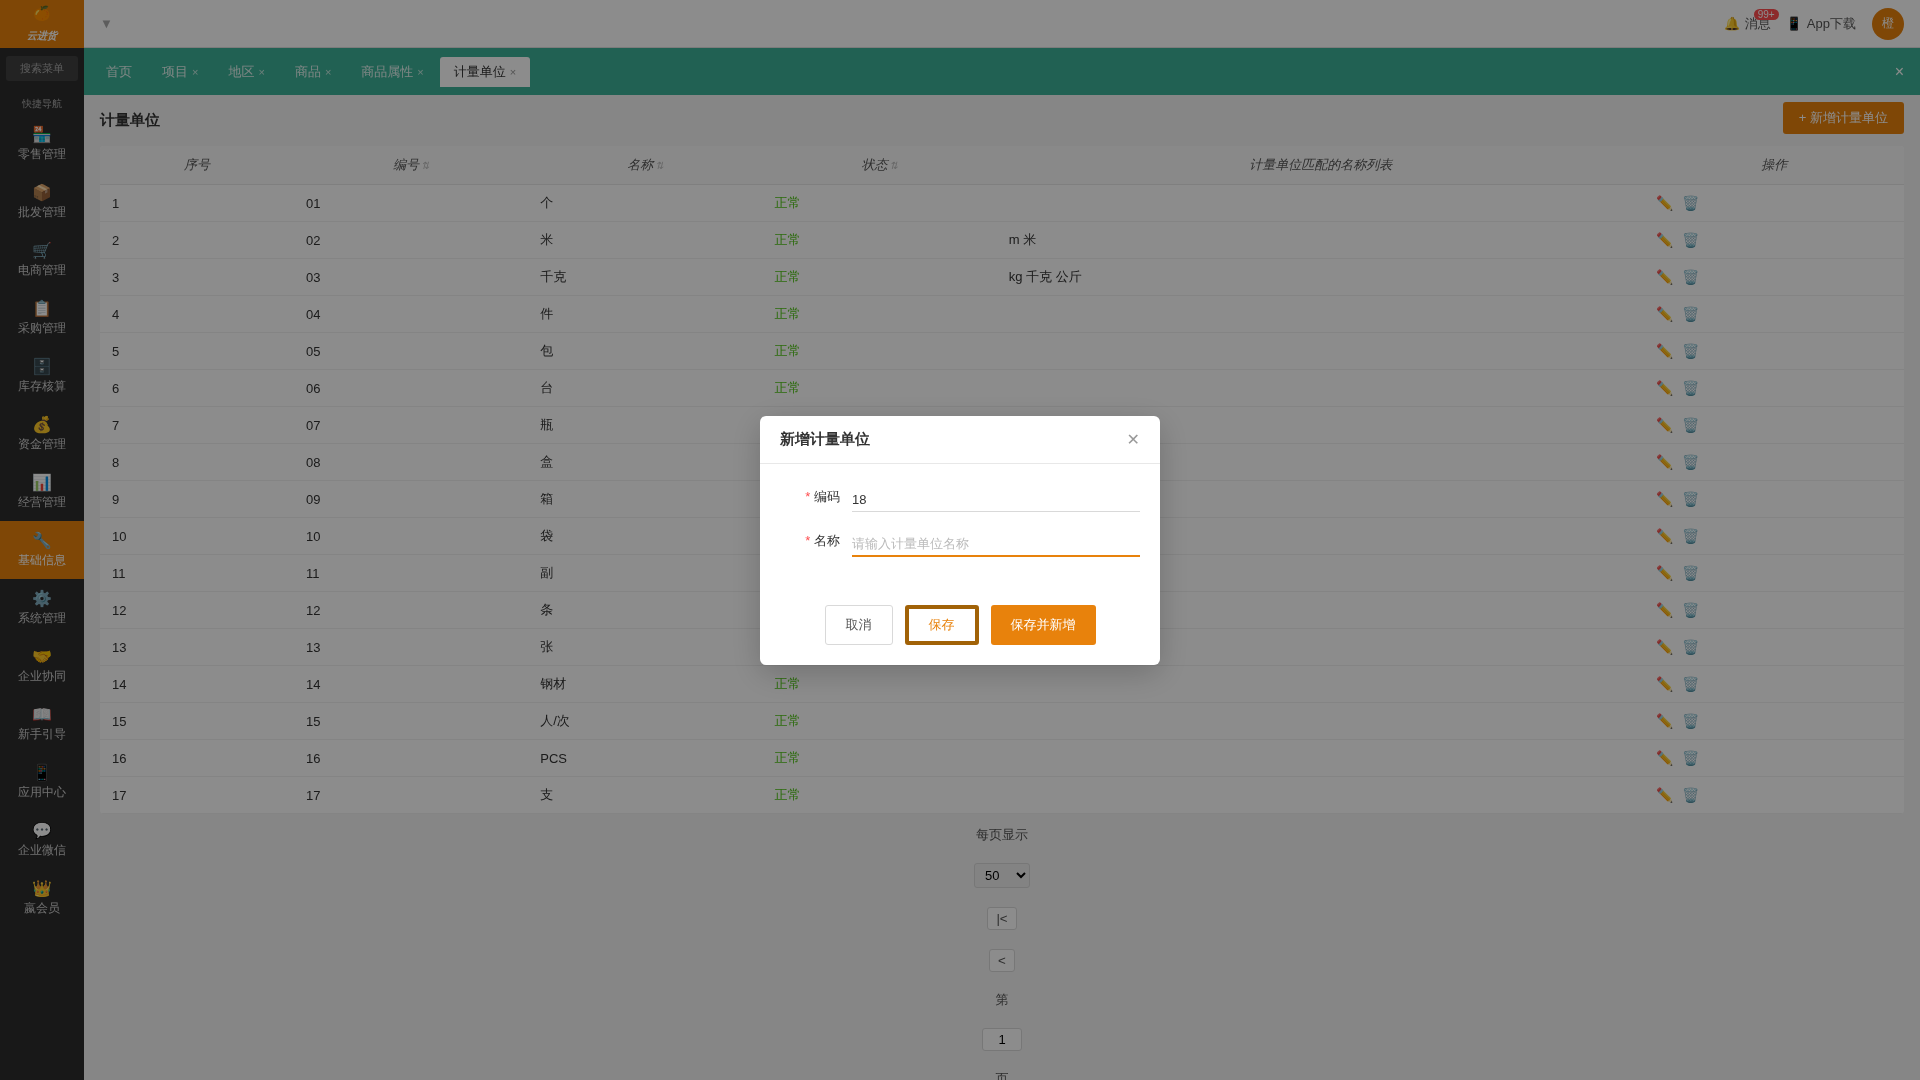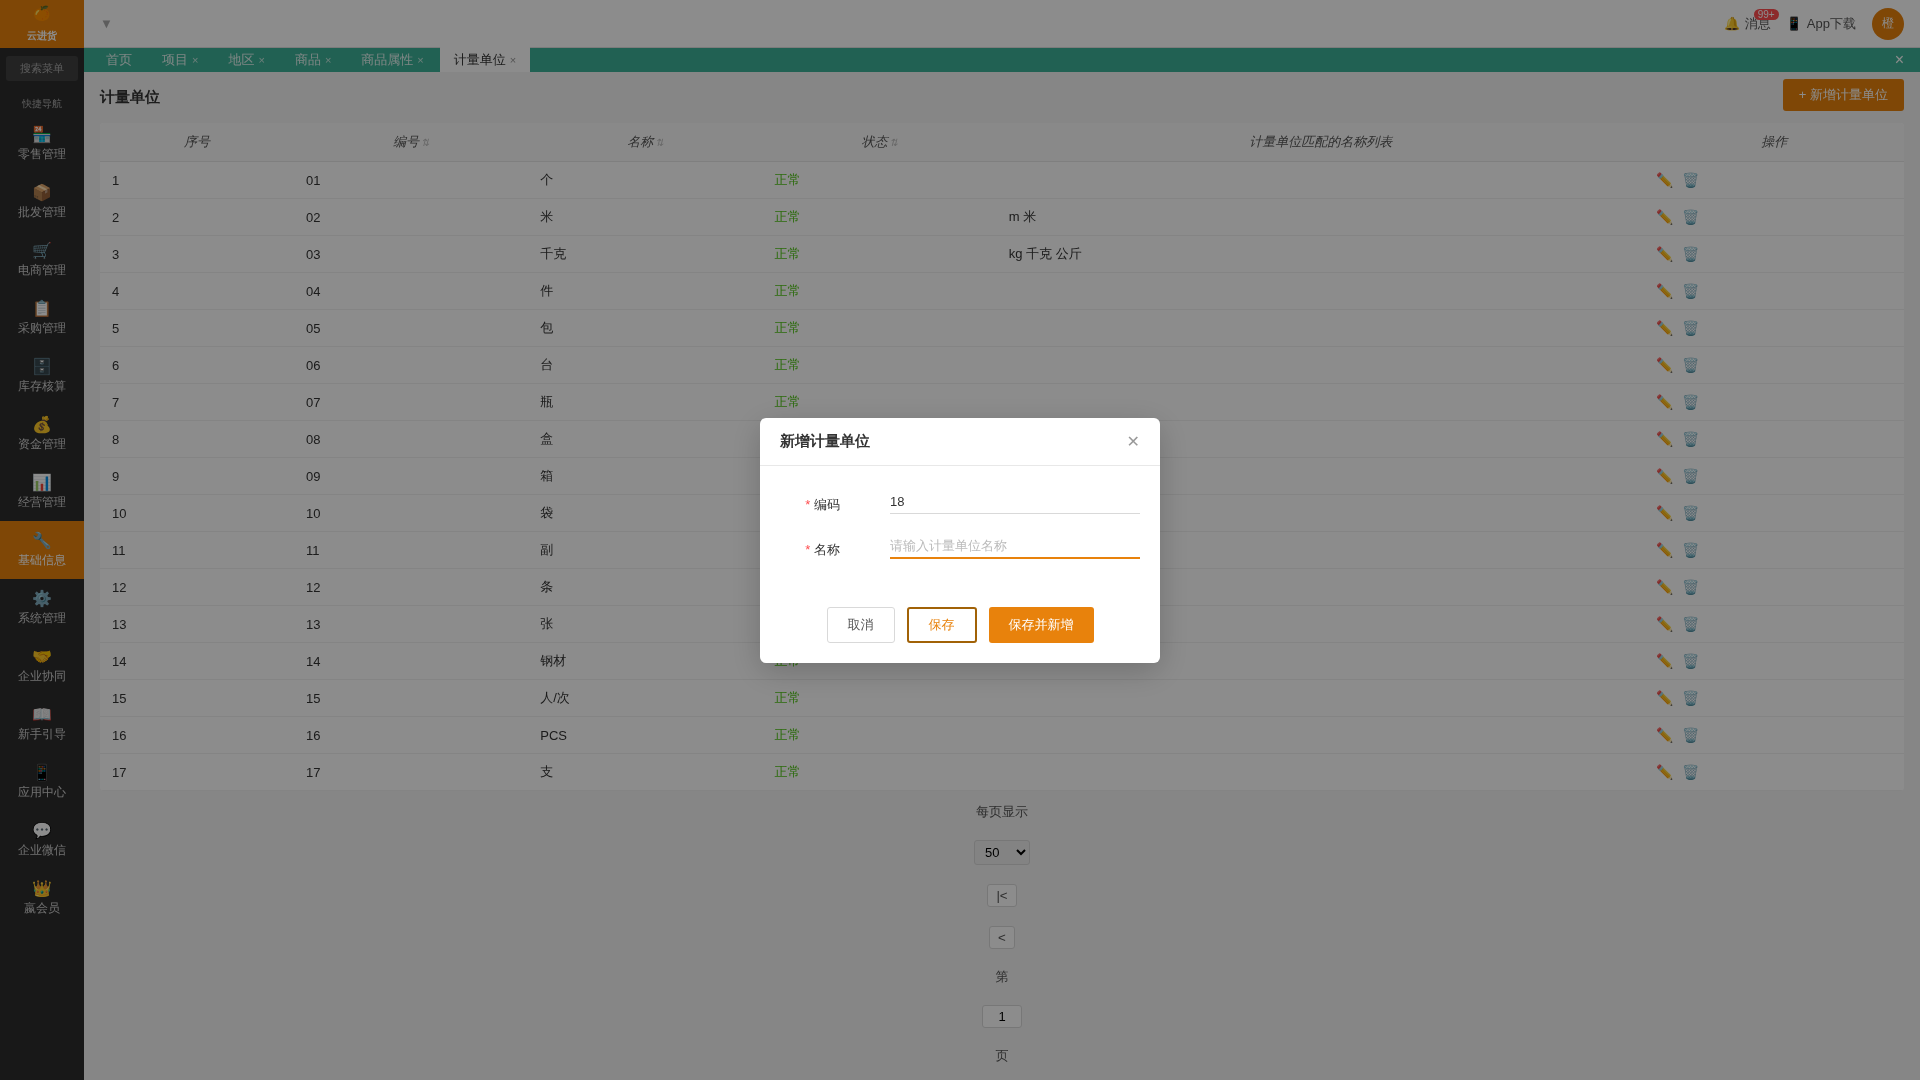--- a/index.html
+++ b/index.html
@@ -2,42 +2,42 @@
 <html><head>
   <meta charset="utf-8">
   <style>
     * { box-sizing: border-box; margin: 0; padding: 0; }
     body { font-family: 'Microsoft YaHei', '微软雅黑', sans-serif; font-size: 13px; background: #f0f0f0; display: flex; height: 1080px; width: 1920px; overflow: hidden; }
 
     
     .sidebar { width: 84px; background: #2d2d2d; color: #ccc; display: flex; flex-direction: column; flex-shrink: 0; }
     .sidebar-logo { background: #e8820c; height: 48px; display: flex; align-items: center; justify-content: center; color: white; font-size: 14px; font-weight: bold; }
     .sidebar-logo-inner { display: flex; flex-direction: column; align-items: center; }
-    .sidebar-logo-text { font-size: 10px; margin-top: 8px; }
+    .sidebar-logo-text { font-size: 10px; margin-top: 8px; font-style: italic; }
     .sidebar-search { padding: 8px 6px; }
     .sidebar-search-btn { width: 100%; background: #404040; border: none; color: #aaa; padding: 5px 4px; border-radius: 3px; cursor: pointer; font-size: 11px; text-align: center; }
     .sidebar-nav-label { padding: 8px 6px 4px; color: #aaa; font-size: 10px; text-align: center; }
     .sidebar-item { padding: 10px 6px; text-align: center; cursor: pointer; color: #ccc; font-size: 12px; position: relative; }
     .sidebar-item.active { background: #e8820c; color: white; }
     .sidebar-item-icon { font-size: 16px; margin-bottom: 2px; }
 
     
     .main { flex: 1; display: flex; flex-direction: column; overflow: hidden; }
 
     
     .top-header { height: 48px; background: #fff; display: flex; align-items: center; justify-content: space-between; padding: 0 16px; border-bottom: 1px solid #e0e0e0; flex-shrink: 0; }
     .top-header-left { display: flex; align-items: center; gap: 8px; }
     .top-header-right { display: flex; align-items: center; gap: 16px; }
     .notification-btn { position: relative; cursor: pointer; display: flex; align-items: center; gap: 4px; color: #555; }
     .badge { position: absolute; top: -6px; right: -8px; background: #ff4d4f; color: white; border-radius: 8px; font-size: 10px; padding: 0 4px; min-width: 16px; text-align: center; }
     .app-download { color: #555; cursor: pointer; display: flex; align-items: center; gap: 4px; }
     .user-avatar { width: 32px; height: 32px; border-radius: 50%; background: #e8820c; display: flex; align-items: center; justify-content: center; color: white; font-size: 12px; cursor: pointer; }
 
     
-    .tab-bar { height: 24px; background: #3db197; display: flex; align-items: center; padding: 0 8px; flex-shrink: 0; gap: 2px; }
+    .tab-bar { height: 47px; background: #3db197; display: flex; align-items: center; padding: 0 8px; flex-shrink: 0; gap: 2px; }
     .tab { display: flex; align-items: center; gap: 4px; padding: 6px 14px; border-radius: 3px 3px 0 0; cursor: pointer; color: rgba(255,255,255,0.85); font-size: 13px; background: transparent; }
     .tab.active { background: #fff; color: #333; }
     .tab-close { color: rgba(255,255,255,0.7); font-size: 11px; cursor: pointer; }
     .tab.active .tab-close { color: #999; }
     .tab-bar-close { margin-left: auto; color: white; cursor: pointer; font-size: 16px; padding: 4px 8px; }
 
     
     .content { flex: 1; background: #f5f5f5; padding: 16px; overflow: auto; position: relative; }
     .page-title { font-size: 15px; font-weight: bold; color: #333; margin-bottom: 16px; }
 
@@ -64,28 +64,28 @@
 
     
     .overlay { position: fixed; top: 0; left: 0; right: 0; bottom: 0; background: rgba(0,0,0,0.45); z-index: 1000; display: flex; align-items: center; justify-content: center; }
 
     
     .modal { background: #fff; border-radius: 6px; width: 400px; box-shadow: 0 8px 32px rgba(0,0,0,0.2); overflow: hidden; }
     .modal-header { padding: 14px 20px; border-bottom: 1px solid #e8e8e8; display: flex; align-items: center; justify-content: space-between; }
     .modal-title { font-size: 15px; font-weight: bold; color: #333; }
     .modal-close { cursor: pointer; color: #999; font-size: 16px; }
     .modal-body { padding: 24px 20px 16px; }
-    .form-row { display: flex; align-items: flex-end; margin-bottom: 20px; gap: 38px; }
+    .form-row { display: flex; align-items: flex-start; margin-bottom: 20px; }
     .form-label { width: 60px; text-align: right; color: #333; font-size: 13px; margin-right: 12px; flex-shrink: 0; }
     .form-input { flex: 1; border: none; border-bottom: 1px solid #d9d9d9; padding: 4px 0; font-size: 13px; outline: none; color: #333; }
     .form-input.active-border { border-bottom: 2px solid #e8820c; }
     .form-input::placeholder { color: #bbb; }
     .modal-footer { padding: 12px 20px 20px; display: flex; justify-content: center; gap: 12px; }
     .btn-cancel { border: 1px solid #d9d9d9; background: #fff; padding: 7px 20px; border-radius: 3px; cursor: pointer; font-size: 13px; color: #555; }
-    .btn-save { border: 2px solid #a16207; background: #fff; color: #e8820c; padding: 7px 20px; border-radius: 3px; cursor: pointer; font-size: 13px; }
+    .btn-save { border: 4px solid #a16207; background: #fff; color: #e8820c; padding: 7px 20px; border-radius: 3px; cursor: pointer; font-size: 13px; }
     .btn-save-new { background: #e8820c; color: white; border: none; padding: 7px 20px; border-radius: 3px; cursor: pointer; font-size: 13px; }
   </style>
 </head>
 <body>
 
 <div class="sidebar">
   <div class="sidebar-logo">
     <div class="sidebar-logo-inner">
       <span>🍊</span>
       <span class="sidebar-logo-text">云进货</span>

